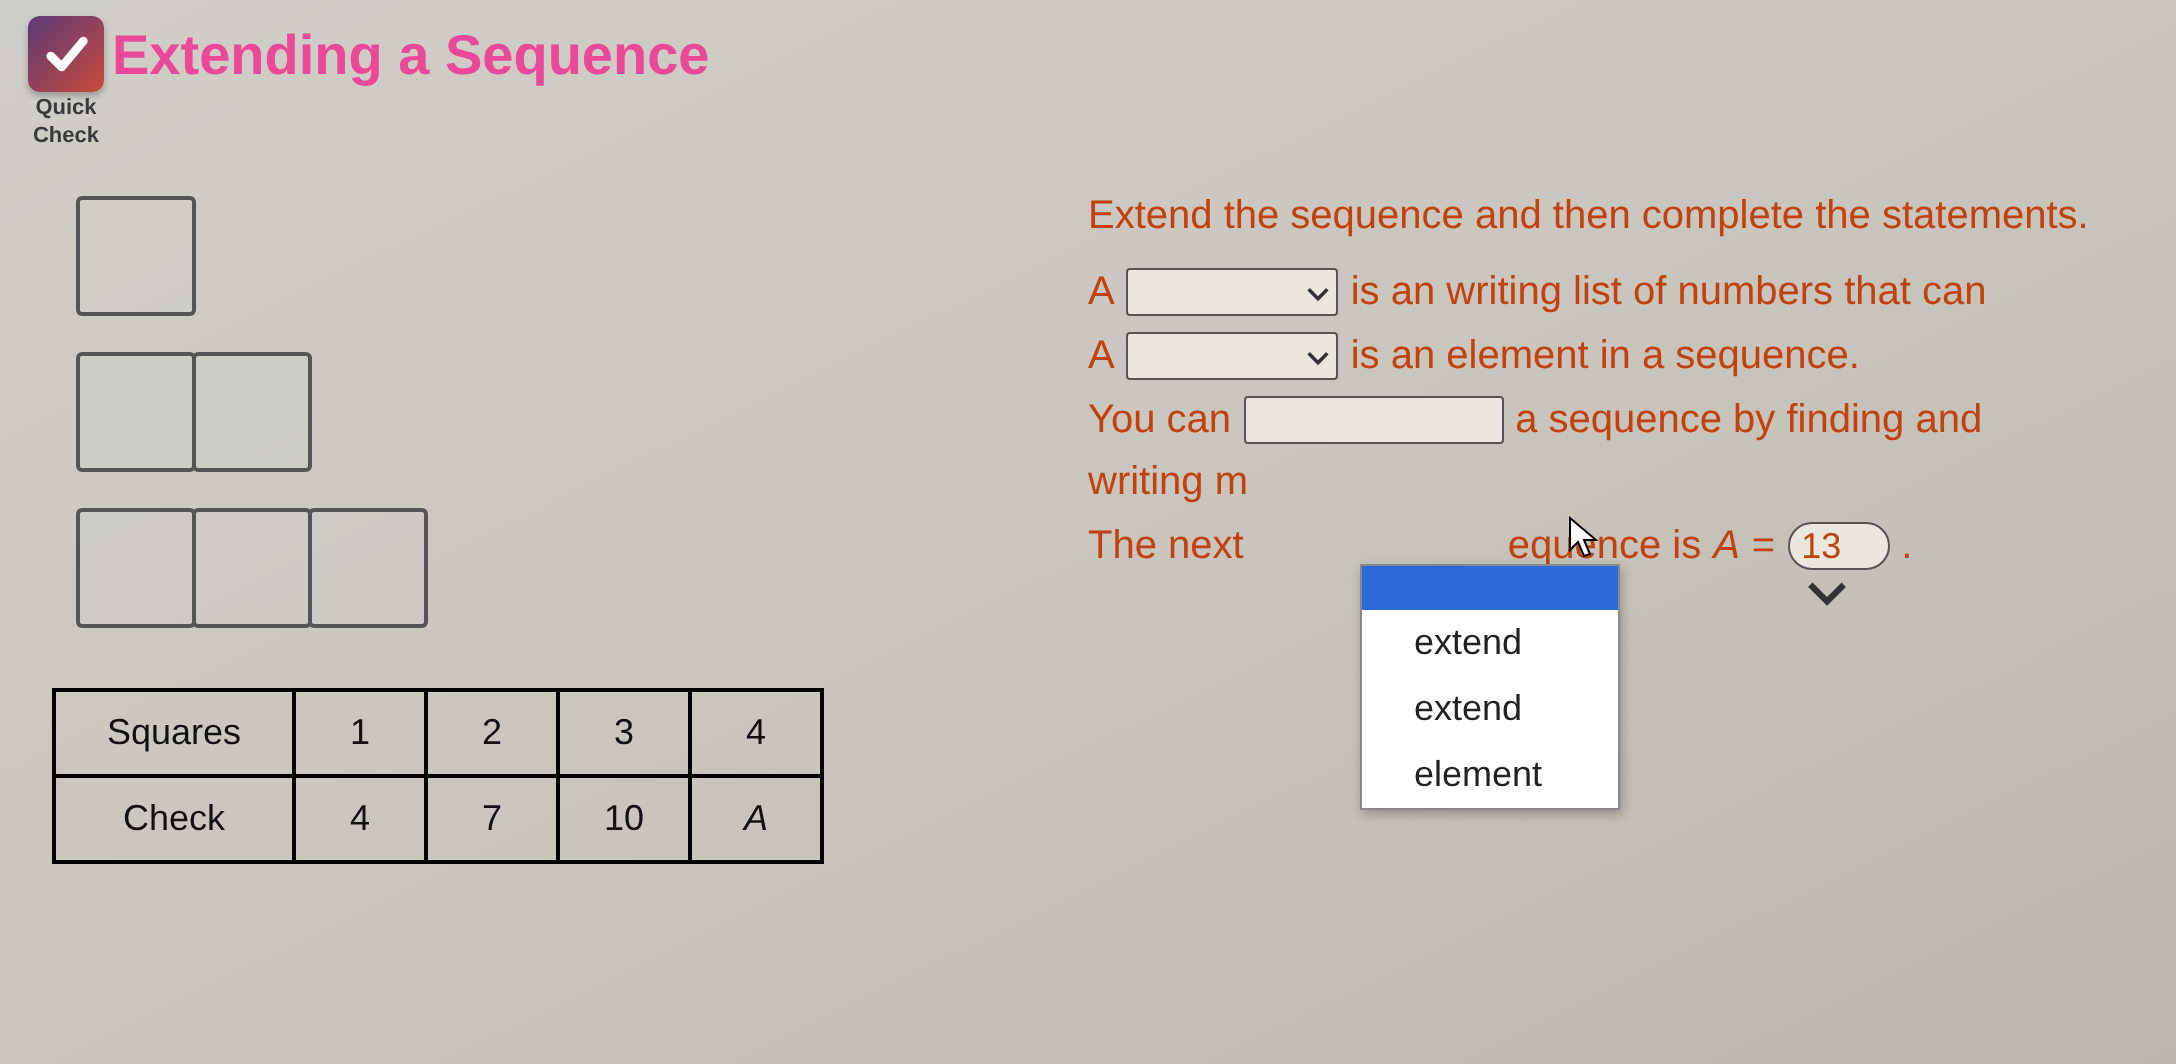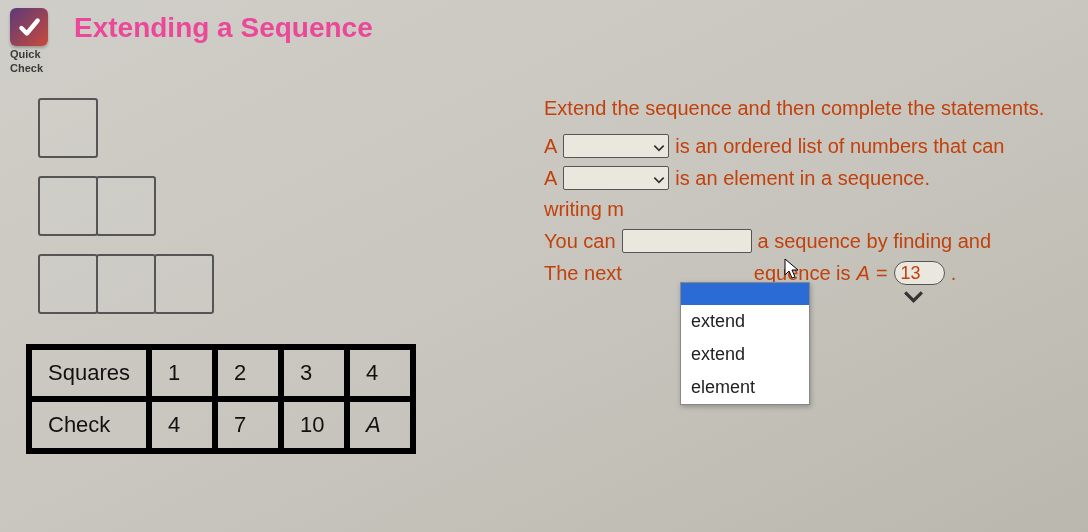--- a/index.html
+++ b/index.html
@@ -12,22 +12,21 @@
       position: relative;
     }
     .header {
       display: flex;
       align-items: flex-start;
       padding: 8px 10px;
     }
     .quick-check {
       display: flex;
       flex-direction: column;
-      align-items: flex-start;
-      margin-right: 18px;
+      align-items: center;
       width: 46px;
     }
     .qc-icon {
       width: 38px;
       height: 38px;
       background: linear-gradient(135deg, #5b3a7a, #c94a3a);
       border-radius: 6px;
       display: flex;
       align-items: center;
       justify-content: center;
@@ -57,24 +56,24 @@
       margin-right: -2px;
       vertical-align: top;
       border-radius: 3px;
     }
     .data-table {
       border-collapse: collapse;
       margin-top: 10px;
       margin-left: 2px;
     }
     .data-table td, .data-table th {
-      border: 6px solid #000000;
+      border: 2px solid #000000;
       padding: 10px 16px;
-      font-size: 22px;
-      text-align: left;
+      font-size: 18px;
+      text-align: center;
       color: #111;
       font-weight: normal;
     }
     .data-table th { width: 120px; font-weight: normal;}
     .data-table td { width: 66px; }
     .data-table .var { font-style: italic; }
     .right-col p { margin-bottom: 10px; line-height: 1.6; }
     .instruction { margin-bottom: 20px; }
     .sel-box {
       display: inline-block;
@@ -119,21 +118,21 @@
       border: 1px solid #888;
       box-shadow: 1px 2px 5px rgba(0,0,0,0.25);
       z-index: 100;
       font-size: 18px;
     }
     .dropdown-open .dd-top {
       height: 22px;
       background: #2a6bd6;
     }
     .dropdown-open .dd-item {
-      padding: 6px 10px;
+      padding: 6px 26px;
       color: #222;
       cursor: default;
     }
     .cursor-arrow {
       position: absolute;
       left: 784px;
       top: 258px;
       z-index: 200;
     }
   </style>
@@ -189,41 +188,41 @@
   <div class="right-col">
     <p class="instruction">Extend the sequence and then complete the statements.</p>
 
     <div class="line">
       <span class="txt">A</span>
       <span class="sel-box">
         <span class="chev"><svg viewBox="0 0 12 12">
               <path d="M2 4 L6 8 L10 4" fill="none" stroke="#333" stroke-width="1.5"></path>
             </svg></span>
       </span>
-      <span class="txt">is an ordered list of numbers that can</span>
+      <span class="txt">is an writing list of numbers that can</span>
     </div>
 
     <div class="line">
       <span class="txt">A</span>
       <span class="sel-box">
         <span class="chev"><svg viewBox="0 0 12 12">
               <path d="M2 4 L6 8 L10 4" fill="none" stroke="#333" stroke-width="1.5"></path>
             </svg></span>
       </span>
       <span class="txt">is an element in a sequence.</span>
     </div>
 
     <div class="line">
-      <span class="txt">writing m</span>
-    </div>
-    <div class="line">
       <span class="txt">You can</span>
       <span class="sel-box" style="min-width:130px;">
       </span>
       <span class="txt">a sequence by finding and</span>
+    </div>
+    <div class="line">
+      <span class="txt">writing m</span>
     </div>
 
     <div class="line">
       <span class="txt">The next</span>
       <span style="width:120px; display:inline-block;"></span>
       <span class="txt">equence is</span>
       <span class="eq-var">A</span>
       <span class="txt">=</span>
       <span class="ans-box">
         <span>13</span>

